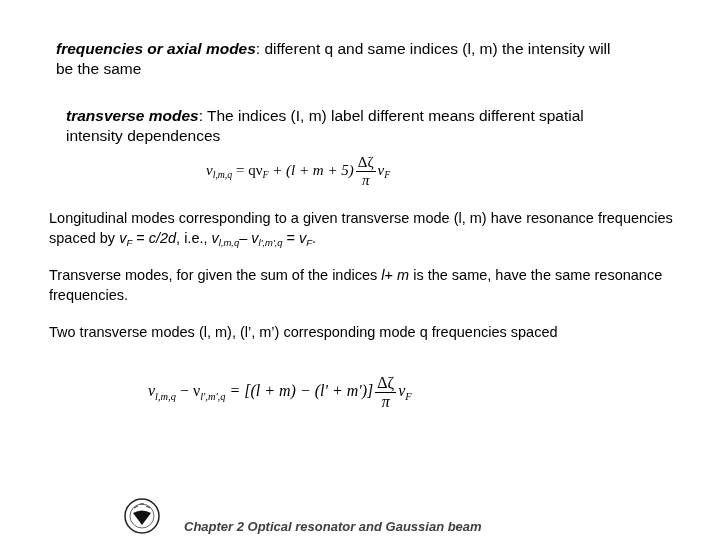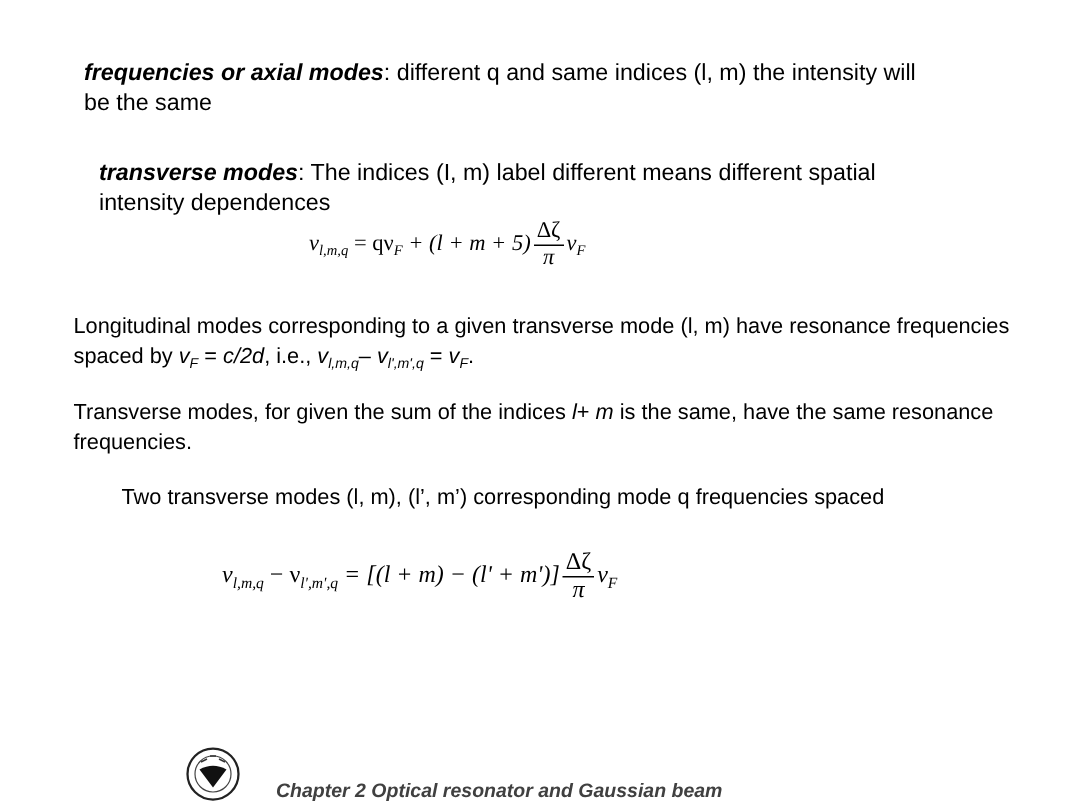--- a/index.html
+++ b/index.html
@@ -4,21 +4,21 @@
   <style>
     html, body { margin:0; padding:0; }
     body { width:720px; height:540px; background:#ffffff; position:relative; overflow:hidden;
            font-family:"Liberation Sans", sans-serif; color:#000; }
     .txt { position:absolute; font-size:15.5px; line-height:20px; }
     .bi { font-weight:bold; font-style:italic; }
     .it { font-style:italic; }
     .math { position:absolute; font-family:"Liberation Serif", serif; font-style:italic; white-space:nowrap; }
     .up { font-style:normal; }
     sub { font-size:65%; vertical-align:-0.35em;margin-top:8px; }
-    .frac { display:inline-block; vertical-align:middle; text-align:center; margin:0 2px; }
+    .frac { display:inline-block; vertical-align:middle; text-align:center; margin:8px 2px; }
     .frac .num { display:block; border-bottom:1px solid #000; padding:0 2px; }
     .frac .den { display:block; padding:0 2px; }
     .footer { position:absolute; left:184px; top:534px; font-size:13px; font-weight:bold; font-style:italic; color:#404040; }
     .logo { position:absolute; left:124px; top:498px; width:36px; height:36px; }
   </style>
 </head>
 <body>
 
 <div class="txt" style="left:56px; top:39px; width:570px;">
   <span class="bi">frequencies or axial modes</span><span>:  different q and same indices (l, m) the intensity will be the same</span>
@@ -33,21 +33,21 @@
 </div>
 
 <div class="txt" style="left:49px; top:208px; width:640px; font-size:14.5px;">
   <span>Longitudinal modes corresponding to a given transverse mode (l, m) have resonance frequencies spaced by </span><span class="it">v</span><sub class="it">F</sub><span> = </span><span class="it">c/2d</span><span>, i.e., </span><span class="it">v</span><sub class="it">l,m,q</sub><span>– </span><span class="it">v</span><sub class="it">l',m',q</sub><span> = </span><span class="it">v</span><sub class="it">F</sub><span>.</span>
 </div>
 
 <div class="txt" style="left:49px; top:265px; width:640px; font-size:14.5px;">
   <span>Transverse modes, for given the sum of the indices </span><span class="it">l</span><span>+ </span><span class="it">m</span><span> is the same, have the same resonance frequencies.</span>
 </div>
 
-<div class="txt" style="left:49px; top:322px; width:640px; font-size:14.5px;margin-left:32px;">
+<div class="txt" style="left:49px; top:322px; width:640px; font-size:14.5px;">
   <span>Two transverse modes (l, m), (l’, m’) corresponding mode q frequencies spaced</span>
 </div>
 
 <div class="math" style="left:148px; top:366px; font-size:16px;">
   <span>ν</span><sub>l,m,q</sub><span class="up"> − ν</span><sub>l',m',q</sub><span> = [(l + m) − (l' + m')]</span><span class="frac"><span class="num up">Δζ</span><span class="den">π</span></span><span>ν</span><sub>F</sub>
 </div>
 
 <svg class="logo" viewBox="0 0 36 36">
   <circle cx="18" cy="18" r="17" fill="#fff" stroke="#222" stroke-width="1.5"></circle>
   <circle cx="18" cy="18" r="12" fill="none" stroke="#444" stroke-width="0.8"></circle>

